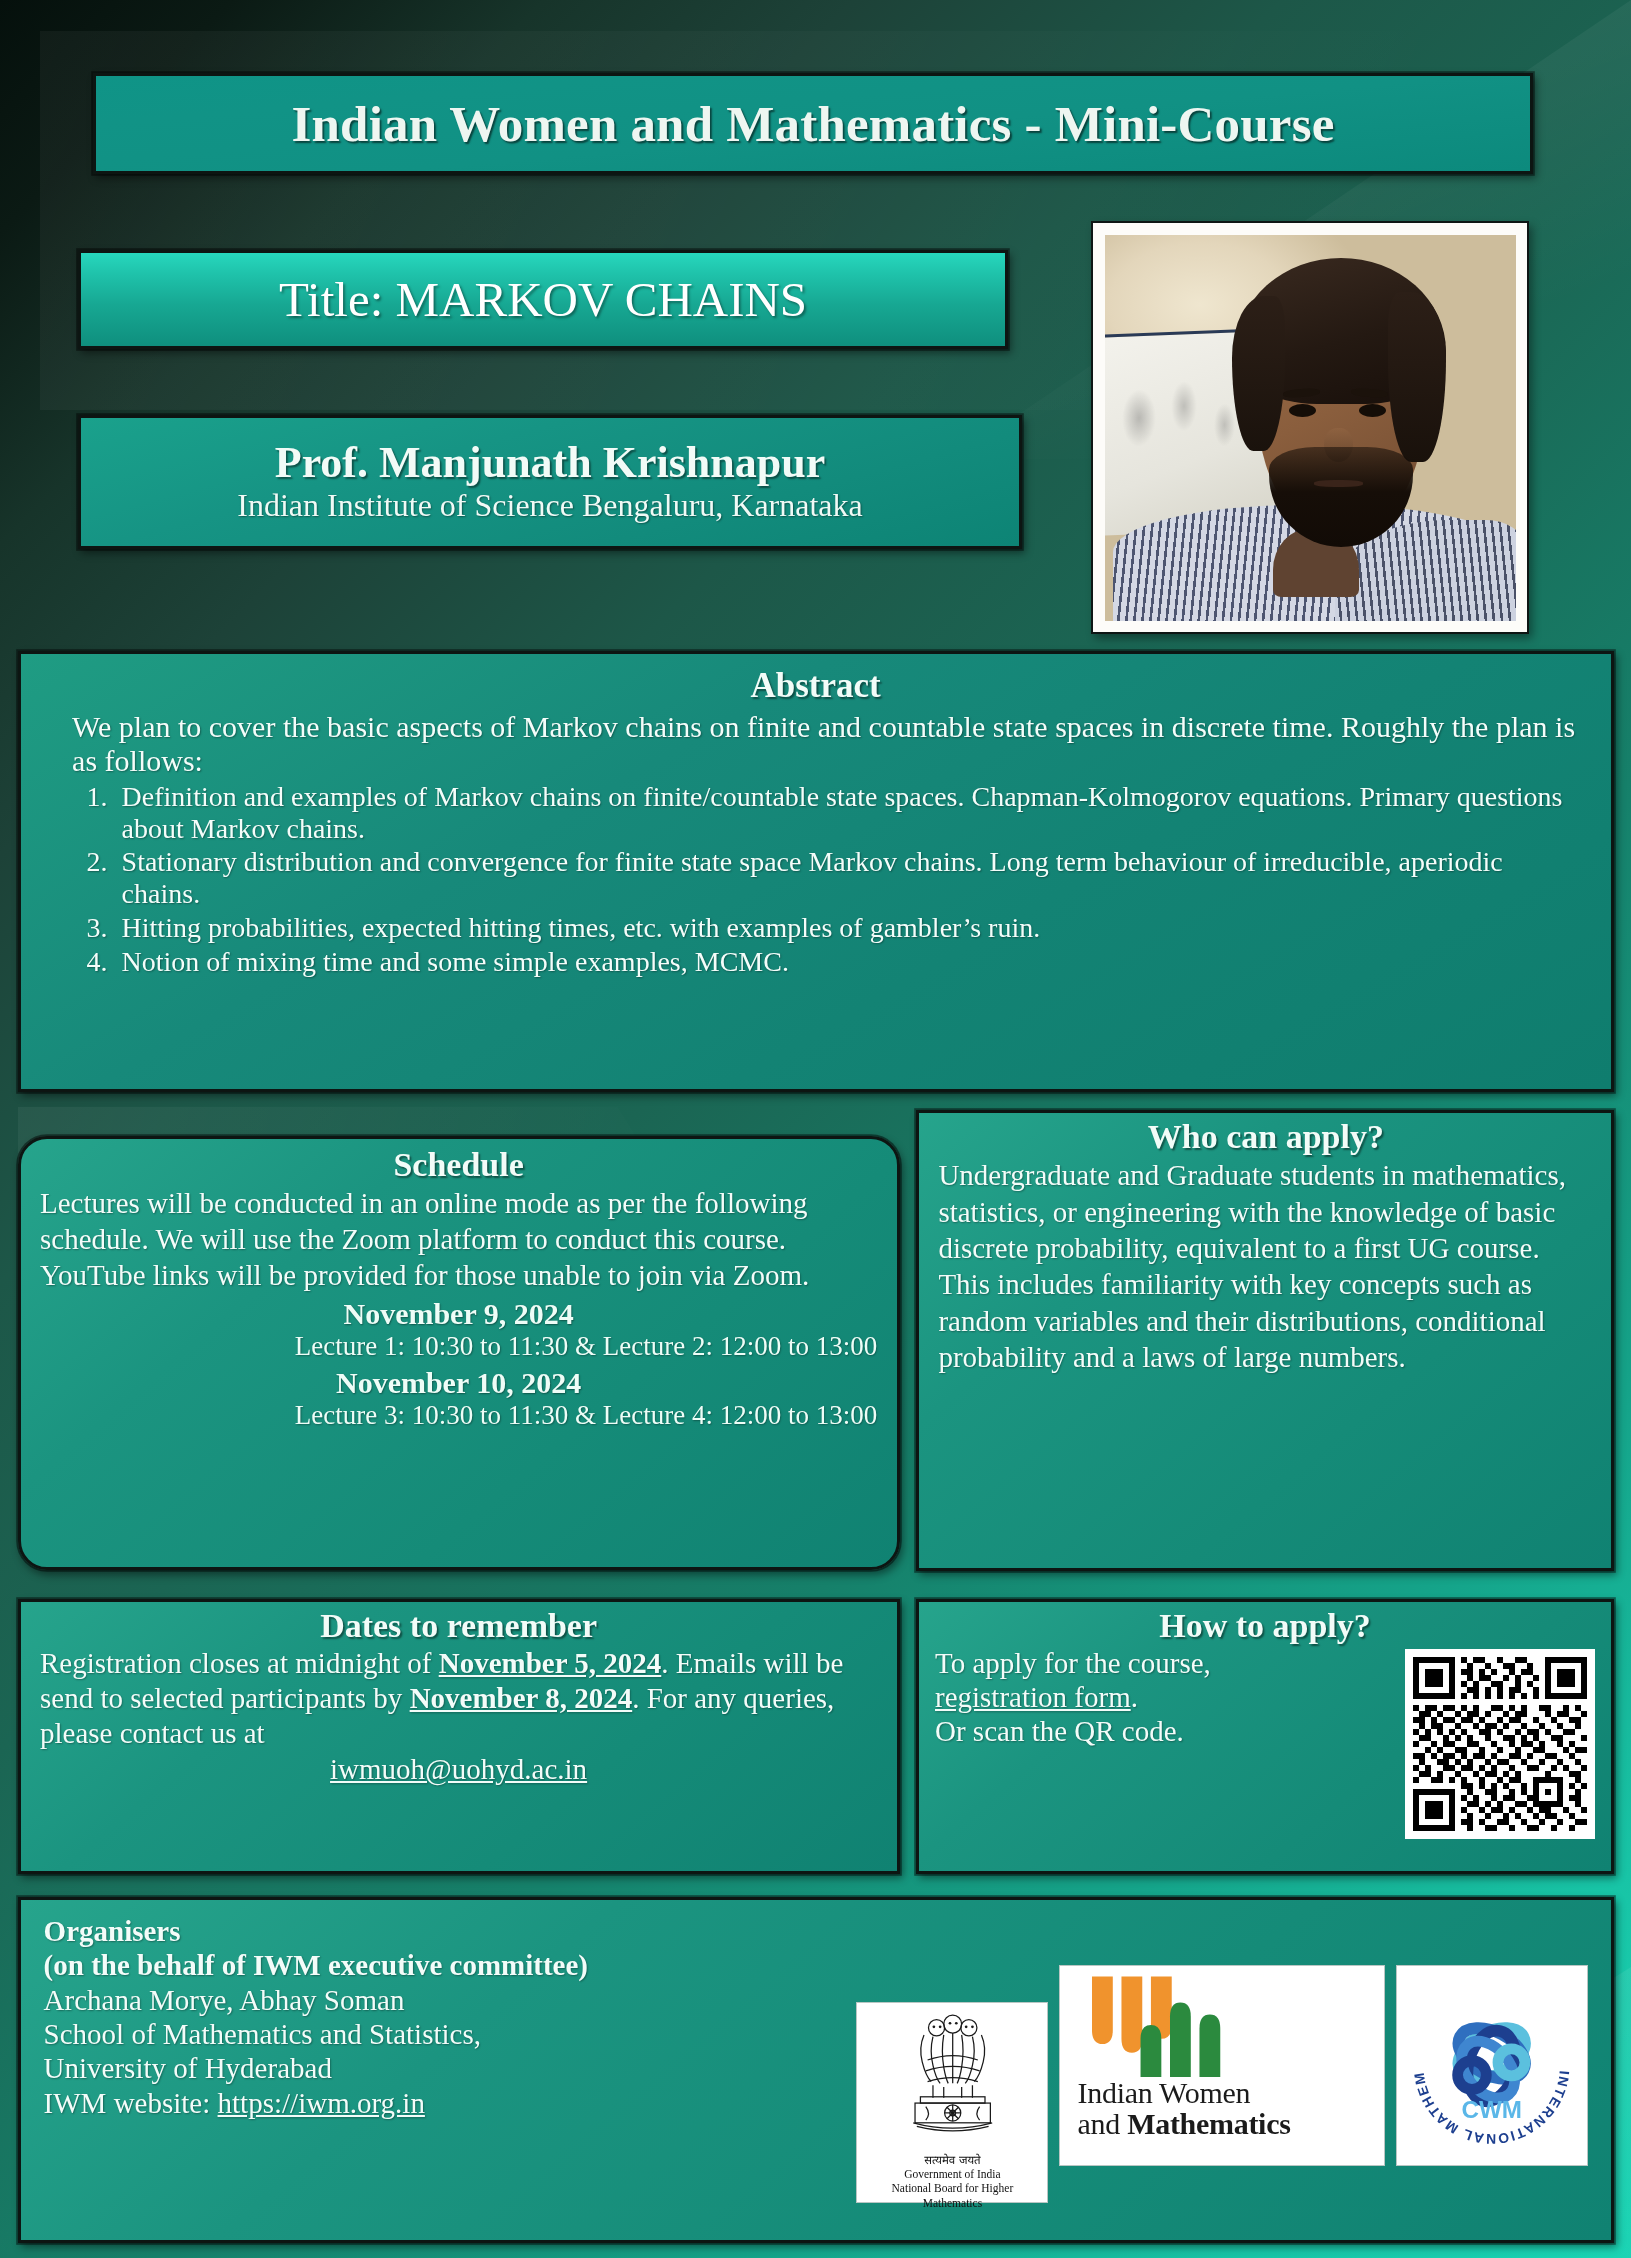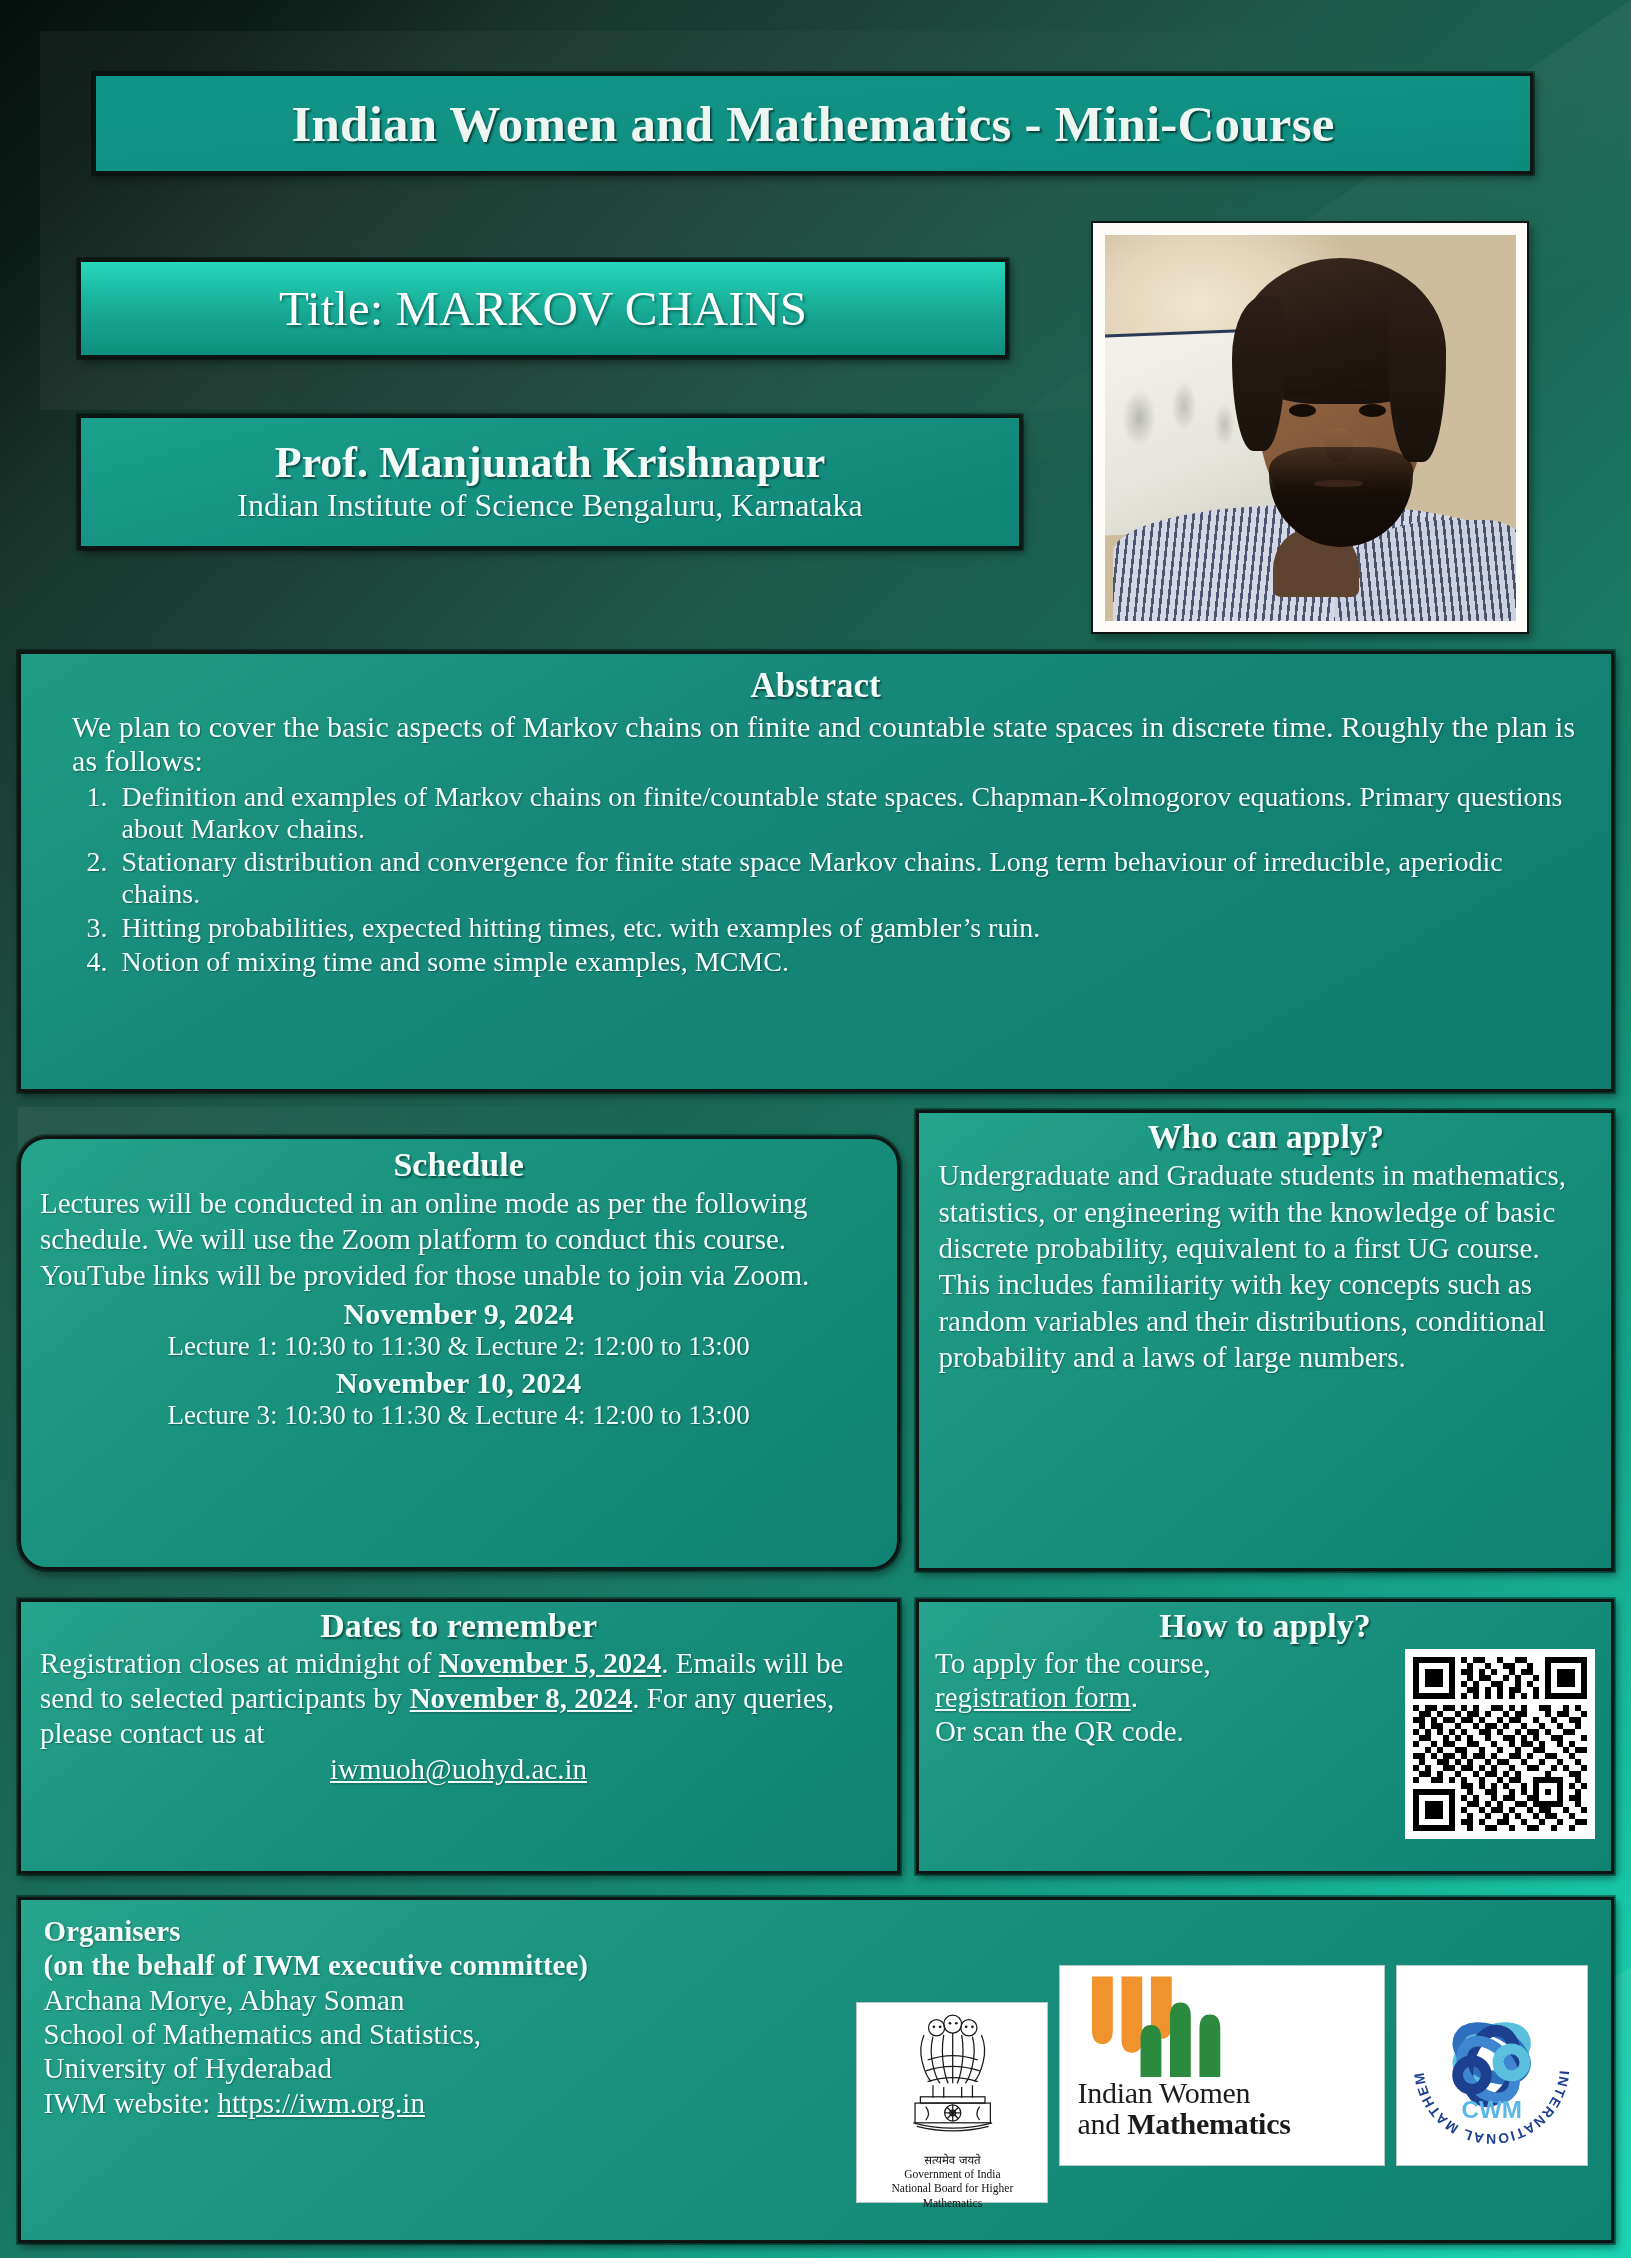--- a/index.html
+++ b/index.html
@@ -98,21 +98,21 @@
   #main-title .t {
     font-size: 51px;
     font-weight: bold;
     letter-spacing: 0.2px;
     color: #eef6f1;
     text-shadow: 1.8px 1.8px 1.8px rgba(0,0,0,0.55);
     white-space: nowrap;
   }
 
   #talk-title {
-    left: 78px; top: 259px;
+    left: 78px; top: 250px;
     width: 930px; height: 99px;
     background: linear-gradient(180deg, #27d7bd 0%, #1fc3ab 22%, #17a893 55%, #0f8f7e 100%);
     display: flex; align-items: center; justify-content: center;
   }
   #talk-title .t {
     font-size: 49px;
     color: #ffffff;
     text-shadow: 1.8px 1.8px 2.6px rgba(0,0,0,0.4);
     white-space: nowrap;
   }
@@ -309,21 +309,21 @@
     font-size: 29px; line-height: 1.24; color: #f3fcf9;
     text-shadow: 0.9px 0.9px 1.8px rgba(0,0,0,0.33);
     text-align: left;
   }
   #schedule .date {
     text-align: center; font-weight: bold; font-size: 30px;
     margin-top: 3.5px;
     text-shadow: 0.9px 0.9px 1.8px rgba(0,0,0,0.4);
   }
   #schedule .lect {
-    text-align: center; font-size: 27px;
+    text-align: right; font-size: 27px;
     text-shadow: 0.9px 0.9px 1.8px rgba(0,0,0,0.33);
   }
 
   
   #who {
     left: 916px; top: 1110px;
     width: 698px; height: 461px;
     padding: 5.3px 17.6px 5.3px 19.4px;
   }
   #who .head {

